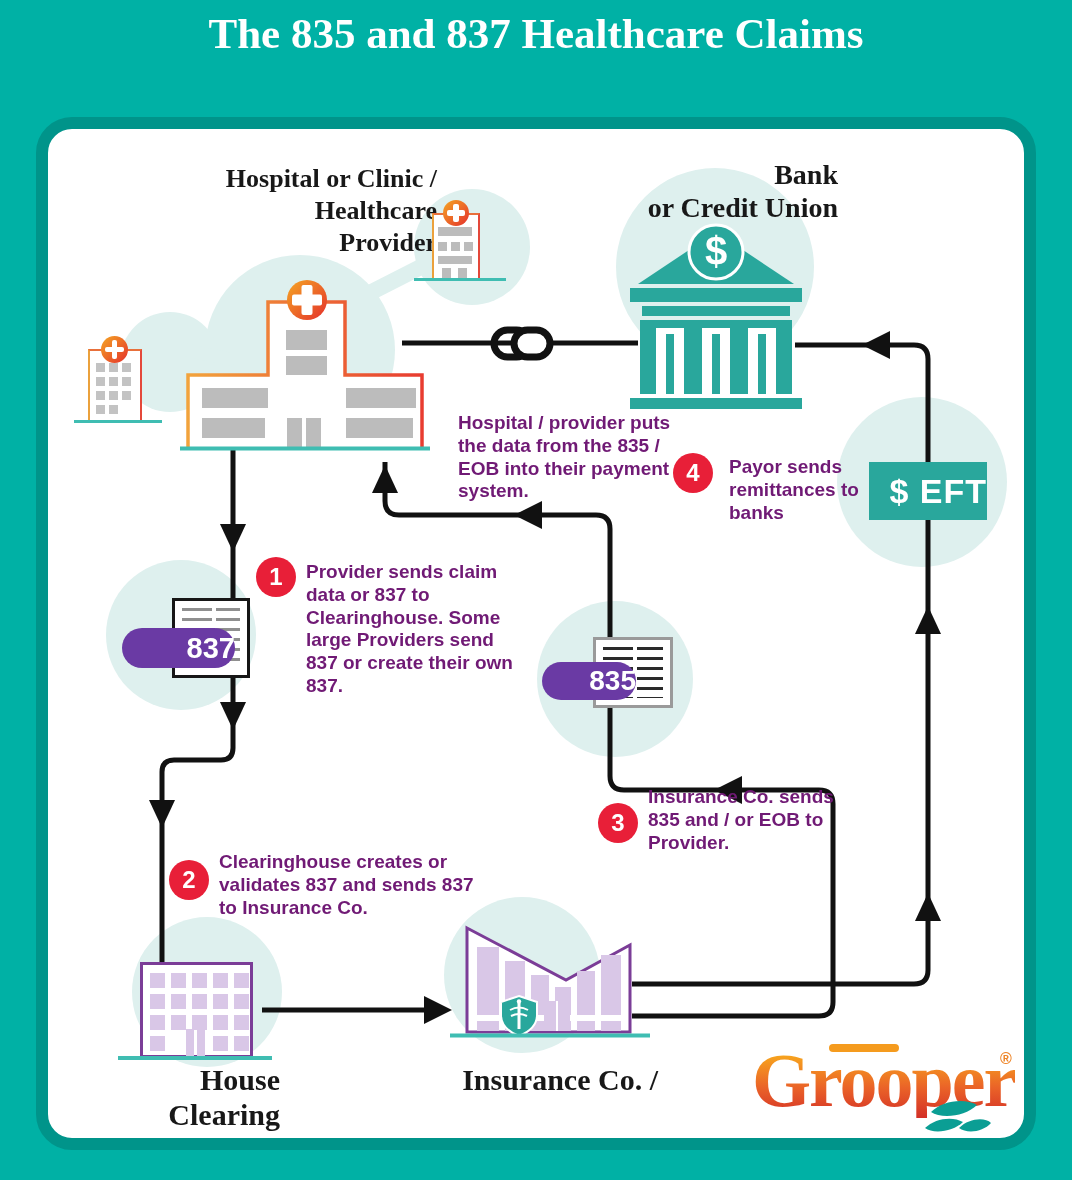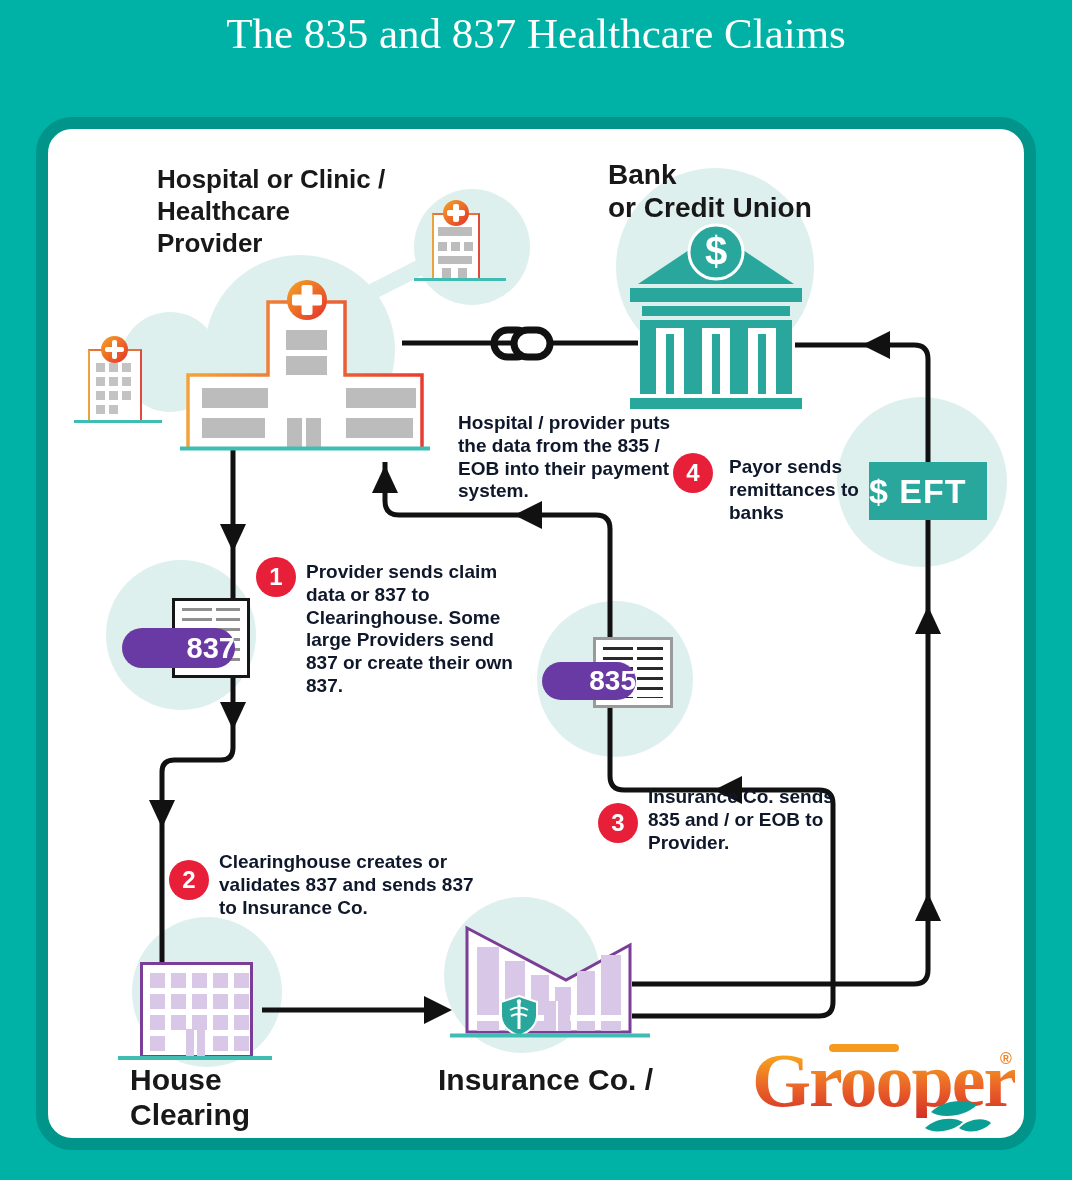--- a/index.html
+++ b/index.html
@@ -4,38 +4,38 @@
 <style>
   html,body{margin:0;padding:0}
   body{width:1072px;height:1180px;background:#00b1a5;position:relative;overflow:hidden;
        font-family:"Liberation Sans",sans-serif}
   .abs{position:absolute}
   .circ{position:absolute;border-radius:50%;background:#def0ee}
   .rod{position:absolute;background:#def0ee}
   .card{position:absolute;left:36px;top:117px;width:1000px;height:1033px;background:#fff;
         border:12px solid #00948a;border-radius:36px;box-sizing:border-box}
   .title{position:absolute;top:10px;left:0;width:100%;text-align:center;color:#fff;
-         font-family:"Liberation Serif",serif;font-weight:normal;font-size:43px;line-height:1.12}
-  .nlabel{position:absolute;text-align:left;color:#181818;font-family:Liberation Sans, sans-serif;
+         font-family:"Liberation Serif",serif;font-weight:bold;font-size:43px;line-height:1.12}
+  .nlabel{position:absolute;text-align:right;color:#181818;font-family:Liberation Serif, serif;
           font-weight:bold}
-  .note{position:absolute;color:#0f172a;font-weight:bold;font-size:19px;line-height:1.2}
+  .note{position:absolute;color:#701a75;font-weight:bold;font-size:19px;line-height:1.2}
   .badge{position:absolute;width:40px;height:40px;border-radius:50%;background:#e81f38;color:#fff;
          font-weight:bold;font-size:24px;line-height:40px;text-align:center}
   .doc{position:absolute;background:#fff;box-sizing:border-box}
   .doc837{left:172px;top:598px;width:78px;height:80px;border:3px solid #161616}
   .doc835{left:593px;top:637px;width:80px;height:71px;border:3px solid #9a9a9a}
   .doc-lines{position:absolute;inset:7px;
     background-image:repeating-linear-gradient(90deg,rgba(255,255,255,0) 0 30px,#fff 30px 34px),
                      repeating-linear-gradient(180deg,var(--c) 0 3px,rgba(0,0,0,0) 3px 10px)}
   .pill{position:absolute;background:#6a3aa4;border-radius:22px;color:#fff;font-weight:bold;
         font-size:29px;text-align:right}
   .pill837{left:122px;top:628px;width:113px;height:40px;line-height:40px}
   .pill835{left:542px;top:662px;width:94px;height:38px;line-height:38px;font-size:28px}
   .eft{position:absolute;left:869px;top:462px;width:118px;height:58px;background:#29a79c;color:#fff;
-       font-weight:bold;font-size:34px;line-height:58px;text-align:left;letter-spacing:1px}
+       font-weight:bold;font-size:34px;line-height:58px;text-align:right;letter-spacing:1px}
   .bldg-sm{position:absolute;background:#fff;box-sizing:border-box;
            border-top:2px solid #e8703b;border-left:2px solid #eba13c;border-right:2px solid #e4483a}
   .cross-circ{position:absolute;border-radius:50%;background:linear-gradient(135deg,#f5a623,#e4302c)}
   .cross-circ .v{position:absolute;left:50%;top:14%;width:22%;height:72%;margin-left:-11%;background:#fff;border-radius:2px}
   .cross-circ .h{position:absolute;top:50%;left:14%;height:22%;width:72%;margin-top:-11%;background:#fff;border-radius:2px}
   .baseline{position:absolute;height:4px;background:#3fbdb2}
   .win{position:absolute;background:#bcbcbc}
   .ch-house{position:absolute;left:140px;top:962px;width:113px;height:96px;background:#fff;
             border:3px solid #7b3d97;box-sizing:border-box}
   .ch-win{position:absolute;left:150px;top:973px;width:15px;height:15px;background:#d9c7e7;

